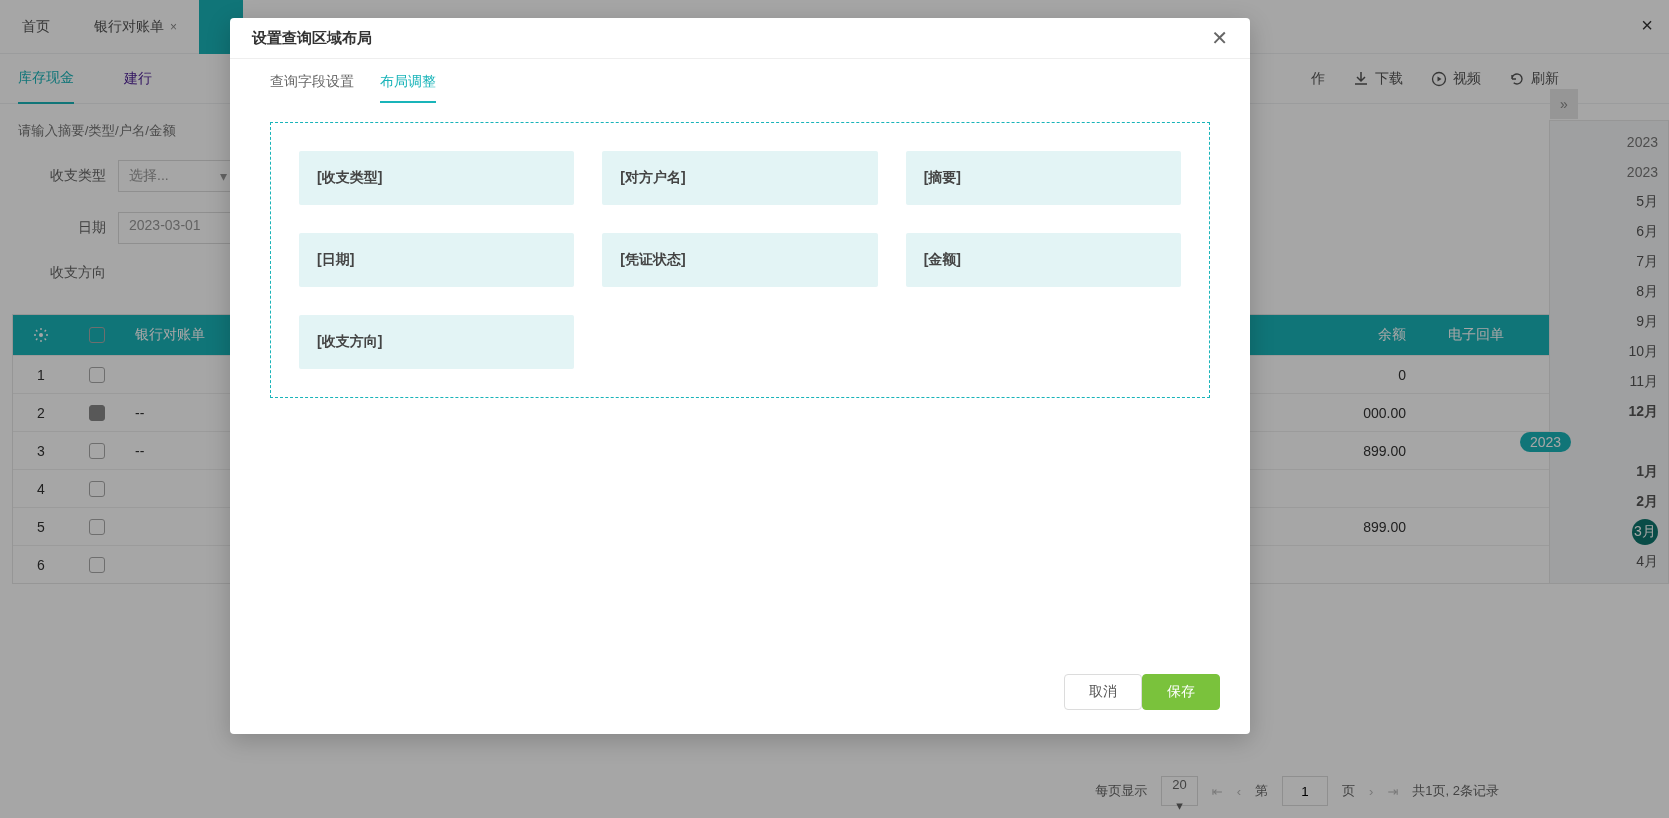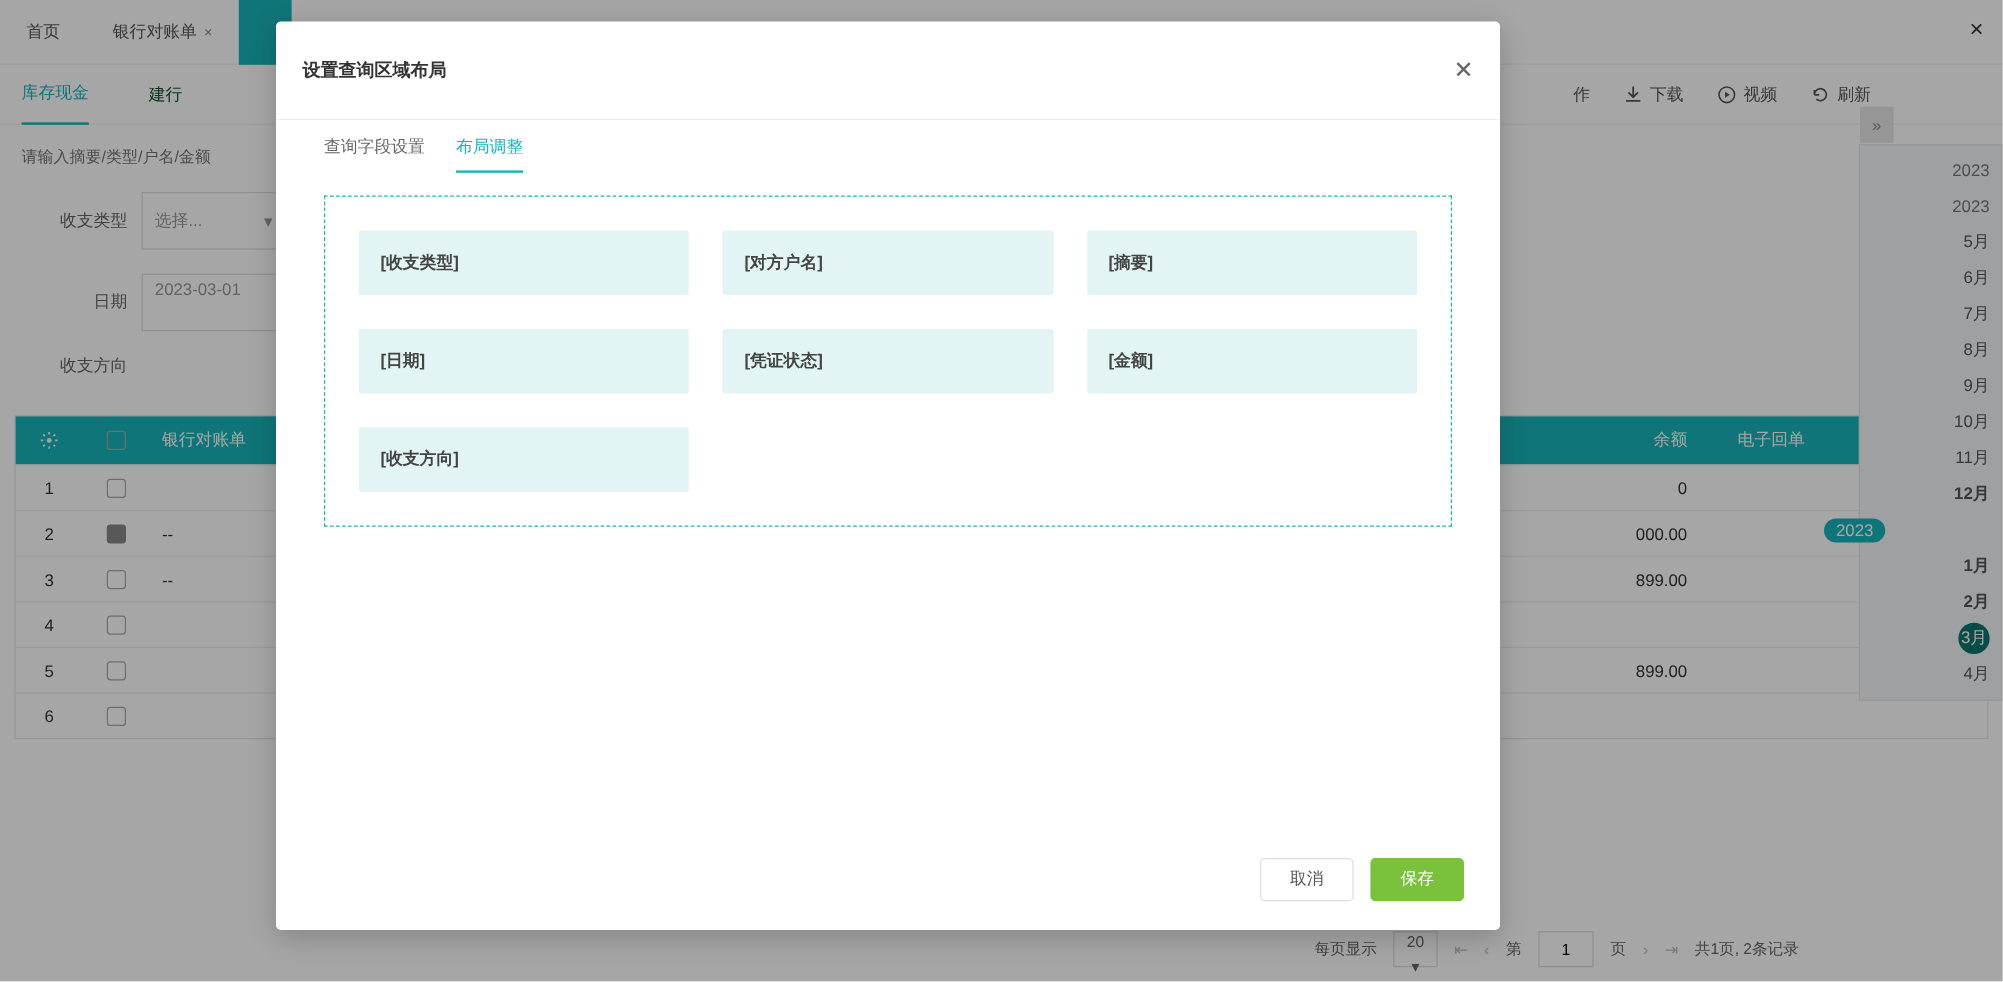--- a/index.html
+++ b/index.html
@@ -10,36 +10,36 @@
 
   
   .top-tabs { display: flex; align-items: center; height: 54px; border-bottom: 1px solid #eef0f2; position: relative; }
   .top-tab { padding: 0 22px; height: 54px; display: flex; align-items: center; gap: 6px; color: #555; text-align: center; }
   .top-tab.active { background: #19b4b9; color: #fff; }
   .top-tab .close { font-size: 12px; opacity: .7; }
   .top-close-x { position: absolute; right: 16px; top: 14px; font-size: 20px; color: #333; }
 
   
   .sub-tabs { display: flex; align-items: center; height: 50px; padding-left: 18px; gap: 50px; border-bottom: 1px solid #eef0f2; position: relative; }
-  .sub-tab { height: 50px; display: flex; align-items: center; color: #14532d; }
+  .sub-tab { height: 50px; display: flex; align-items: center; color: #4c1d95; }
   .sub-tab.active { color: #19b4b9; border-bottom: 2px solid #19b4b9; }
   .toolbar-right { position: absolute; right: 110px; top: 0; height: 50px; display: flex; align-items: center; gap: 28px; color: #555; }
   .tbi { display: flex; align-items: center; gap: 6px; }
   .tbi .ic { width: 16px; height: 16px; display: inline-block; }
 
   
   .search-row { padding: 10px 18px; display: flex; align-items: center; justify-content: space-between; }
   .search-row input.plain { border: none; outline: none; height: 32px; width: 260px; color: #0f172a; }
   .cur-label { color: #555; margin-right: 8px; }
   .cur-val { color: #19b4b9; }
 
   .filter-block { padding: 4px 18px 12px; position: relative; }
   .filter-line { display: flex; align-items: center; gap: 12px; margin-bottom: 20px; }
   .lbl { width: 88px; text-align: right; color: #666; }
-  .inp { height: 48px; border: 1px solid #dcdcdc; padding: 4px 10px; color: #999; background: #fff; }
+  .inp { height: 32px; border: 1px solid #dcdcdc; padding: 4px 10px; color: #999; background: #fff; }
   .inp.w1 { width: 120px; }
   .inp.sel { display: flex; align-items: center; justify-content: space-between; }
   .dash { color: #999; padding: 0 6px; }
   .action-col { position: absolute; right: 18px; top: -10px; display: flex; flex-direction: column; gap: 10px; }
   .btn { height: 32px; border-radius: 4px; border: 1px solid; display: flex; align-items: center; justify-content: center; padding: 0 18px; min-width: 58px; }
   .btn.green { background: #7ac23c; border-color: #7ac23c; color: #fff; }
   .btn.line { background: #fff; border-color: #7ac23c; color: #7ac23c; }
 
   
   .tbl { margin: 0 12px; border: 1px solid #e6e6e6; }
@@ -65,30 +65,30 @@
   
   .timeline { position: absolute; right: 0; top: 120px; width: 120px; background: #f5f6f7; border: 1px solid #e6e6e6; padding: 6px 0; }
   .timeline .collapse { position: absolute; top: -32px; left: 0; height: 30px; width: 28px; background: #e6e6e6; display: flex; align-items: center; justify-content: center; color: #888; }
   .timeline .row { height: 30px; display: flex; align-items: center; justify-content: flex-end; padding-right: 10px; color: #555; position: relative; }
   .timeline .row.year { color: #777; }
   .timeline .row.dark { font-weight: bold; }
   .timeline .badge { background: #19b4b9; color: #fff; border-radius: 12px; padding: 2px 10px; position: absolute; left: -30px; }
 
   
   .modal { position: absolute; z-index: 20; left: 230px; top: 18px; width: 1020px; background: #fff; border-radius: 4px; box-shadow: 0 6px 24px rgba(0,0,0,.2); display: flex; flex-direction: column; }
-  .modal-head { display: flex; align-items: center; justify-content: space-between; padding: 28px 22px; border-bottom: 1px solid #eee; }
+  .modal-head { display: flex; align-items: center; justify-content: space-between; padding: 8px 22px; border-bottom: 1px solid #eee; }
   .modal-head .ttl { font-size: 15px; font-weight: 600; }
   .modal-head .x { font-size: 20px; color: #666; }
   .modal-tabs { display: flex; gap: 26px; padding: 14px 40px 0; border-bottom: 1px solid transparent; }
   .mtab { padding-bottom: 10px; color: #666; }
   .mtab.active { color: #19b4b9; border-bottom: 2px solid #19b4b9; }
   .layout-box { margin: 18px 40px; border: 1px dashed #19b4b9; padding: 28px; min-height: 250px; }
   .layout-grid { display: grid; grid-template-columns: repeat(3, 1fr); gap: 28px 28px; }
   .chip { background: #e3f4f5; height: 54px; display: flex; align-items: center; padding: 0 18px; color: #444; border-radius: 2px; font-weight: bold; }
-  .modal-foot { display: flex; justify-content: flex-end; gap: 14px; padding: 18px 30px 24px; margin-top: 240px; }
+  .modal-foot { display: flex; justify-content: flex-end; padding: 18px 30px 24px; margin-top: 240px; }
   .mbtn { height: 36px; padding: 0 24px; border-radius: 4px; display: flex; align-items: center; }
   .mbtn.plain { border: 1px solid #dcdcdc; color: #555; background: #fff; }
   .mbtn.primary { background: #7ac23c; color: #fff; border: 1px solid #7ac23c; }
 
   svg { display: block; }
 </style>
 </head>
 <body>
 
 <div class="top-tabs">

